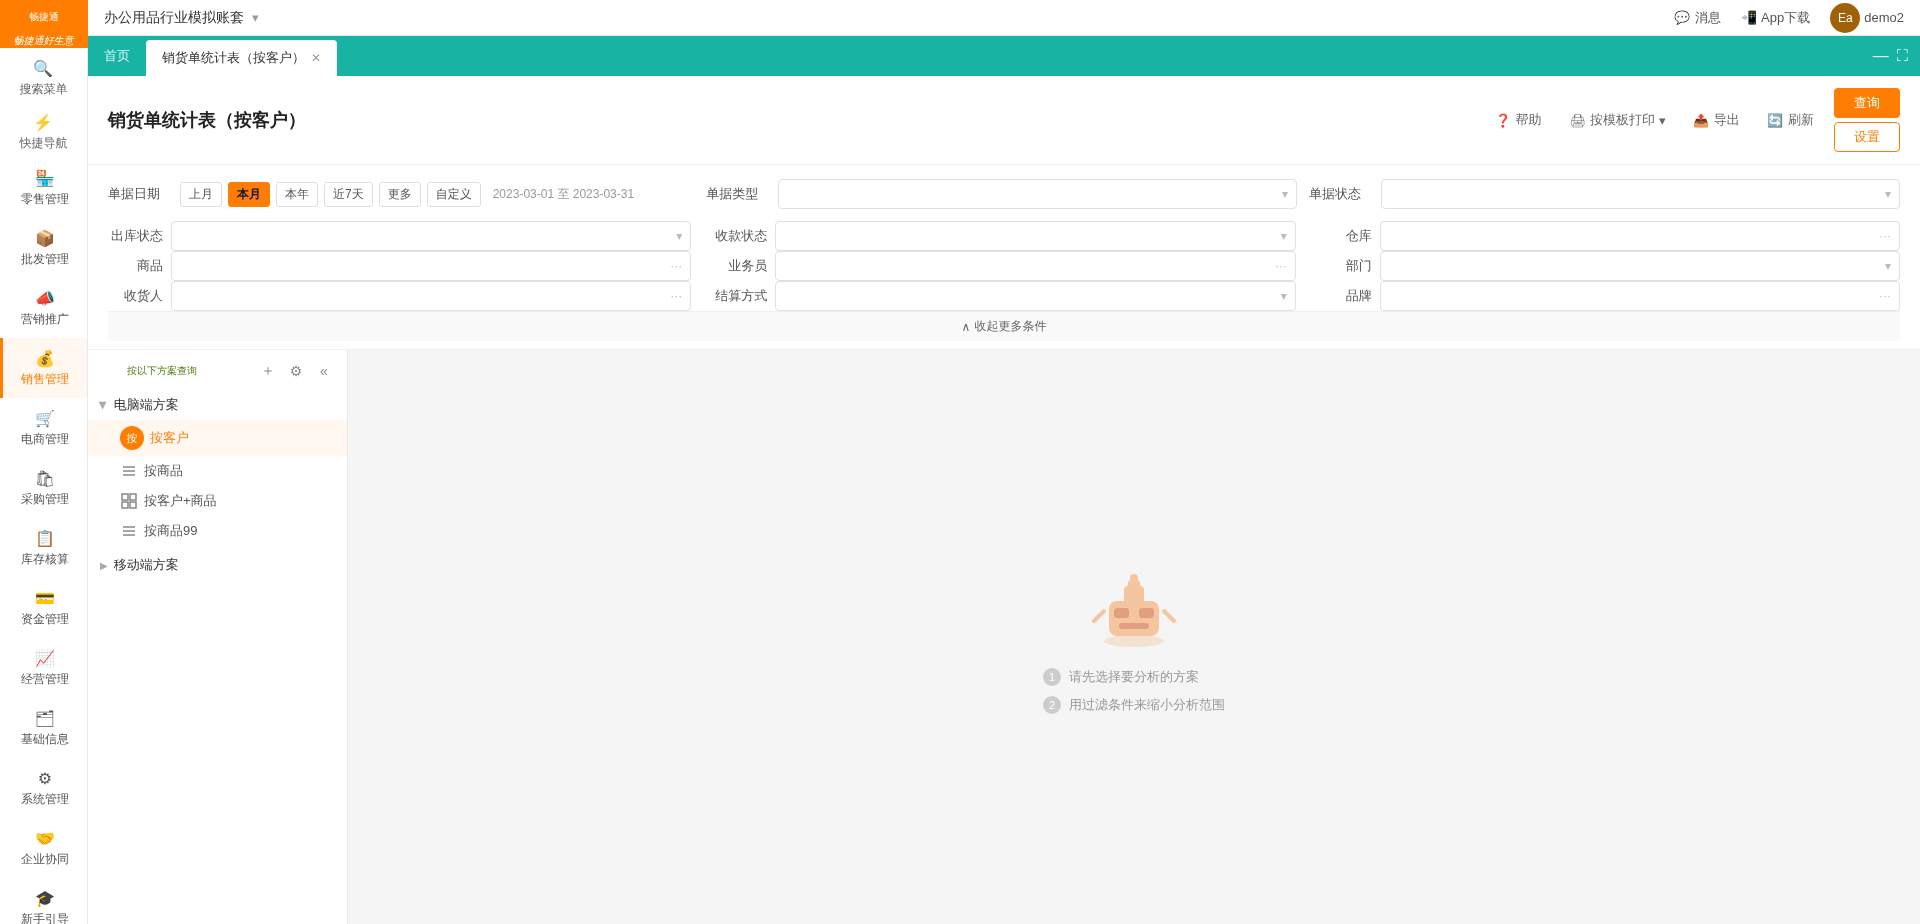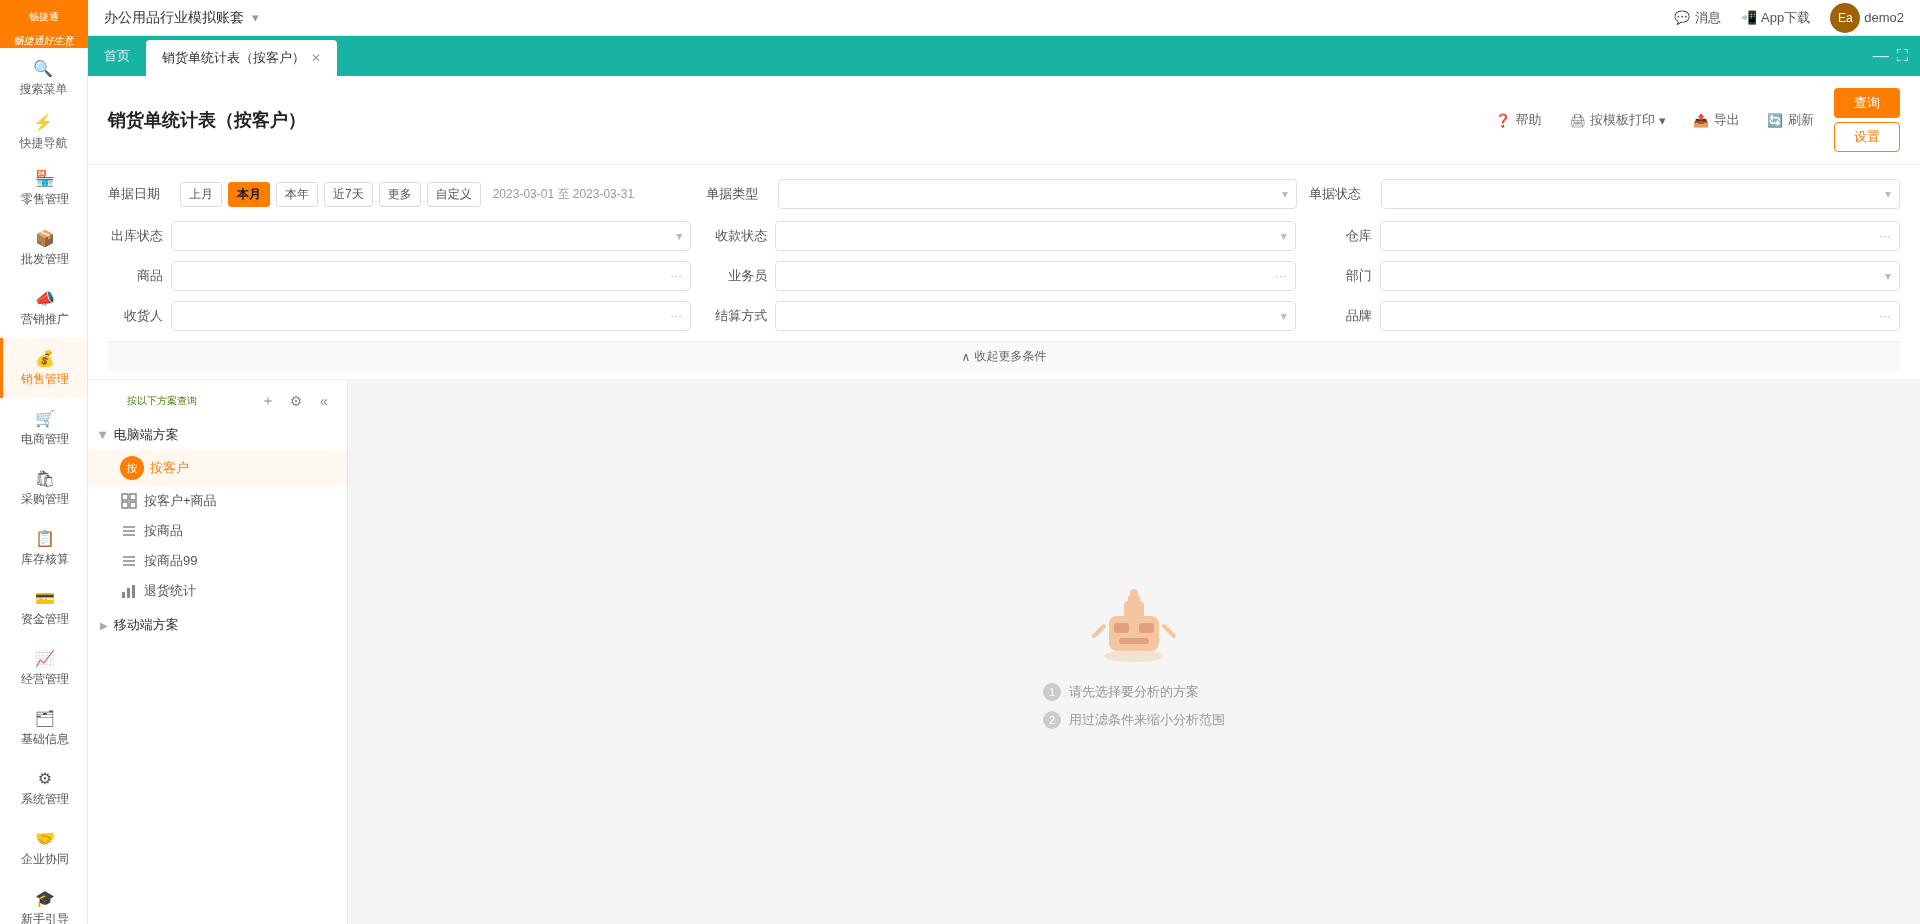--- a/index.html
+++ b/index.html
@@ -49,21 +49,21 @@
 
     
     .filter-panel { background: #fff; margin: 0; padding: 14px 20px 8px 20px; border-bottom: 1px solid #f0f0f0; }
     .filter-row { display: flex; align-items: center; gap: 12px; margin-bottom: 12px; }
     .filter-label { color: #555; font-size: 13px; white-space: nowrap; min-width: 60px; }
     .filter-date-group { display: flex; align-items: center; gap: 6px; }
     .date-btn { padding: 3px 8px; border-radius: 3px; font-size: 12px; cursor: pointer; border: 1px solid #ddd; background: #fff; color: #555; }
     .date-btn.active { background: #ff7d00; color: #0f172a; border-color: #ff7d00; font-weight: bold; }
     .date-range-text { color: #999; font-size: 12px; }
 
-    .filter-section { display: grid; grid-template-columns: 1fr 1fr 1fr; gap: 21px; margin-bottom: 10px; }
+    .filter-section { display: grid; grid-template-columns: 1fr 1fr 1fr; gap: 21px; }
     .filter-item { display: flex; align-items: center; gap: 8px; }
     .filter-item-label { color: #555; font-size: 13px; white-space: nowrap; min-width: 55px; text-align: right; }
     .filter-control { flex: 1; display: flex; align-items: center; border: 1px solid #e0e0e0; border-radius: 4px; height: 30px; padding: 0 8px; background: #fff; cursor: pointer; }
     .filter-control-text { flex: 1; color: #555; font-size: 13px; }
     .filter-control-icon { color: #bbb; font-size: 12px; }
 
     .collapse-bar { display: flex; align-items: center; justify-content: center; padding: 6px 0; cursor: pointer; color: #666; font-size: 12px; gap: 4px; background: #f9f9f9; border-top: 1px solid #f0f0f0; }
 
     
     .scheme-layout { display: flex; flex: 1; overflow: hidden; }
@@ -356,61 +356,51 @@
 
         <div class="scheme-group">
           <div class="scheme-group-header">
             <span class="scheme-group-arrow expanded">▶</span>
             <span>电脑端方案</span>
           </div>
 
           <div class="scheme-item active">
             <div class="scheme-item-circle">按</div>
             <span>按客户</span>
+          </div>
+          <div class="scheme-item">
+            <div class="scheme-item-icon">
+              <svg width="16" height="16" viewBox="0 0 16 16">
+                  <line x1="2" y1="4" x2="14" y2="4" stroke="#888" stroke-width="1.5"></line>
+                  <line x1="2" y1="8" x2="14" y2="8" stroke="#888" stroke-width="1.5"></line>
+                  <line x1="2" y1="12" x2="14" y2="12" stroke="#888" stroke-width="1.5"></line>
+                </svg>
+            </div>
+            <span>按商品</span>
           </div>
           <div class="scheme-item">
             <div class="scheme-item-icon">
               <svg width="16" height="16" viewBox="0 0 16 16" fill="none">
                   <rect x="1" y="1" width="6" height="6" stroke="#888" stroke-width="1.5"></rect>
                   <rect x="9" y="1" width="6" height="6" stroke="#888" stroke-width="1.5"></rect>
                   <rect x="1" y="9" width="6" height="6" stroke="#888" stroke-width="1.5"></rect>
                   <rect x="9" y="9" width="6" height="6" stroke="#888" stroke-width="1.5"></rect>
                 </svg>
             </div>
             <span>按客户+商品</span>
           </div>
           <div class="scheme-item">
             <div class="scheme-item-icon">
               <svg width="16" height="16" viewBox="0 0 16 16">
                   <line x1="2" y1="4" x2="14" y2="4" stroke="#888" stroke-width="1.5"></line>
                   <line x1="2" y1="8" x2="14" y2="8" stroke="#888" stroke-width="1.5"></line>
                   <line x1="2" y1="12" x2="14" y2="12" stroke="#888" stroke-width="1.5"></line>
                 </svg>
             </div>
-            <span>按商品</span>
-          </div>
-          <div class="scheme-item">
-            <div class="scheme-item-icon">
-              <svg width="16" height="16" viewBox="0 0 16 16">
-                  <line x1="2" y1="4" x2="14" y2="4" stroke="#888" stroke-width="1.5"></line>
-                  <line x1="2" y1="8" x2="14" y2="8" stroke="#888" stroke-width="1.5"></line>
-                  <line x1="2" y1="12" x2="14" y2="12" stroke="#888" stroke-width="1.5"></line>
-                </svg>
-            </div>
             <span>按商品99</span>
-          </div>
-          <div class="scheme-item">
-            <div class="scheme-item-icon">
-              <svg width="16" height="16" viewBox="0 0 16 16">
-                  <rect x="1" y="9" width="3" height="6" fill="#888"></rect>
-                  <rect x="6" y="5" width="3" height="10" fill="#888"></rect>
-                  <rect x="11" y="2" width="3" height="13" fill="#888"></rect>
-                </svg>
-            </div>
-            <span>退货统计</span>
           </div>
         </div>
 
         <div class="scheme-group">
           <div class="scheme-group-header">
             <span class="scheme-group-arrow">▶</span>
             <span>移动端方案</span>
           </div>
         </div>
       </div>

